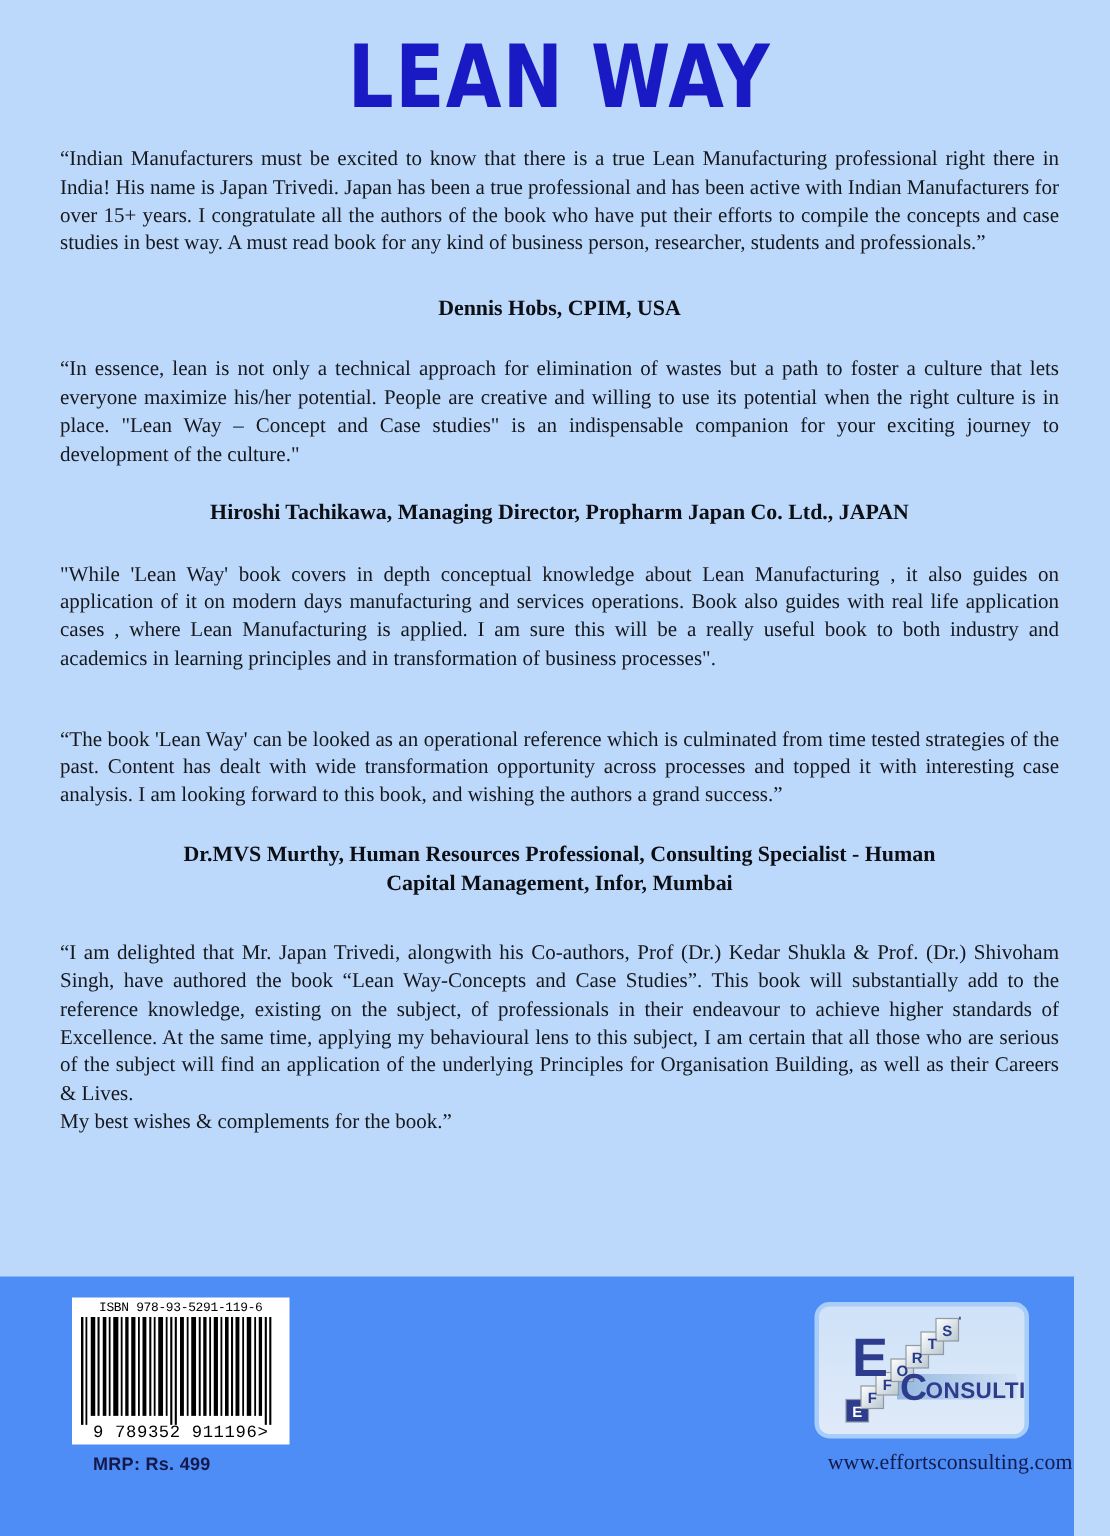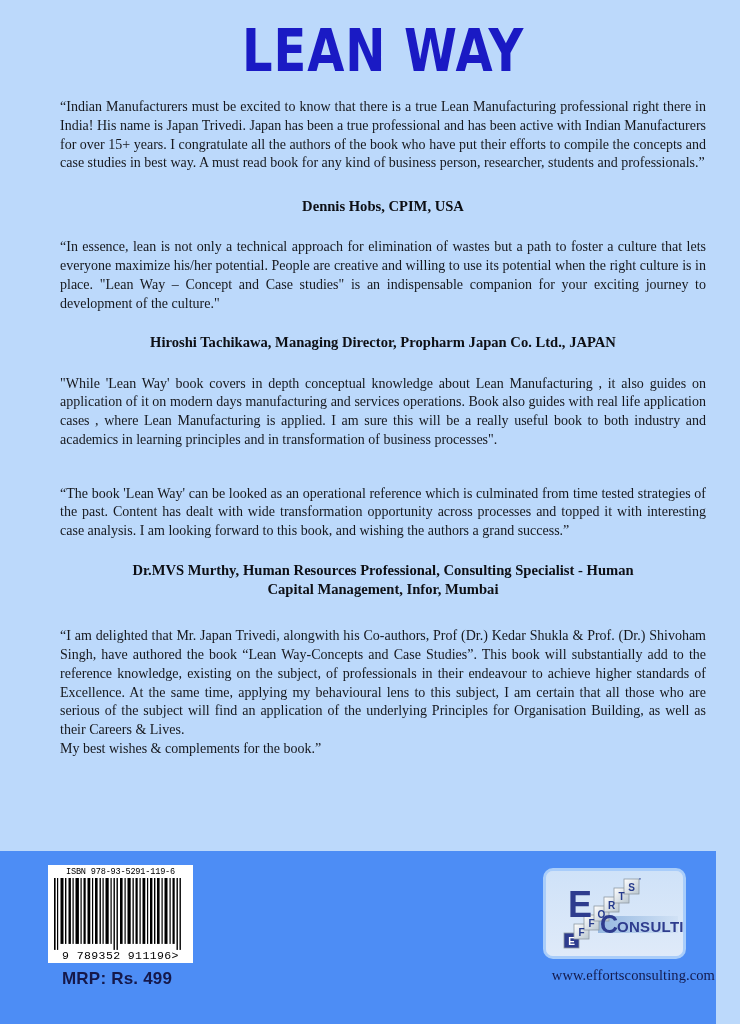--- a/index.html
+++ b/index.html
@@ -21,21 +21,21 @@
     background: #bcd9fb;
   }
   .content-area {
     position: absolute;
     left: 0;
     top: 0;
     width: 740px;
     height: 851px;
     background: #bcd9fb;
     box-sizing: border-box;
-    padding: 0 34px 0 60px;
+    padding: 0 34px 0 40px;
   }
   .book-title {
     font-family: "Liberation Sans Narrow", "DejaVu Sans Condensed", "Liberation Sans", sans-serif;
     font-weight: bold;
     font-size: 58px;
     color: #1a1ac4;
     text-align: center;
     letter-spacing: 1px;
     line-height: 1;
     padding-top: 22px;
@@ -118,21 +118,21 @@
     line-height: 1;
     white-space: nowrap;
     text-align: center;
   }
   .mrp {
     position: absolute;
     left: 62px;
     top: 118px;
     font-family: "Liberation Sans", sans-serif;
     font-weight: bold;
-    font-size: 17px;
+    font-size: 12px;
     color: #15184a;
     letter-spacing: 0.2px;
     text-align: right;
   }
   .logo-box {
     position: absolute;
     left: 543px;
     top: 17px;
     width: 143px;
     height: 91px;

